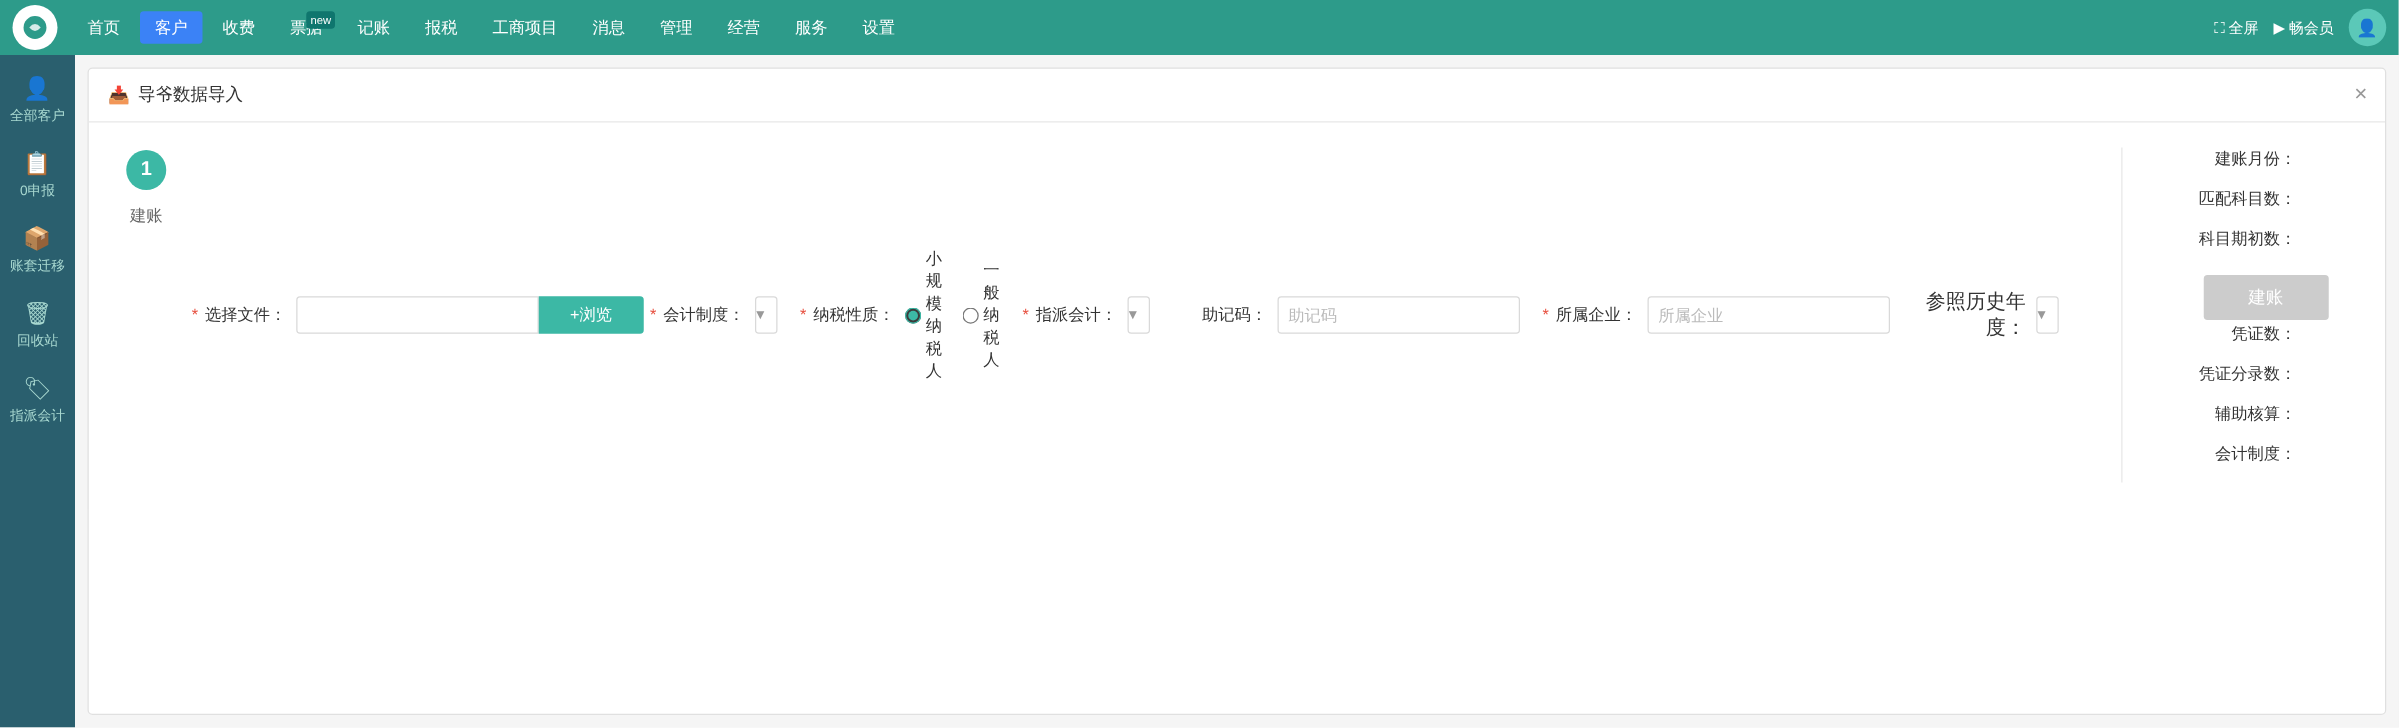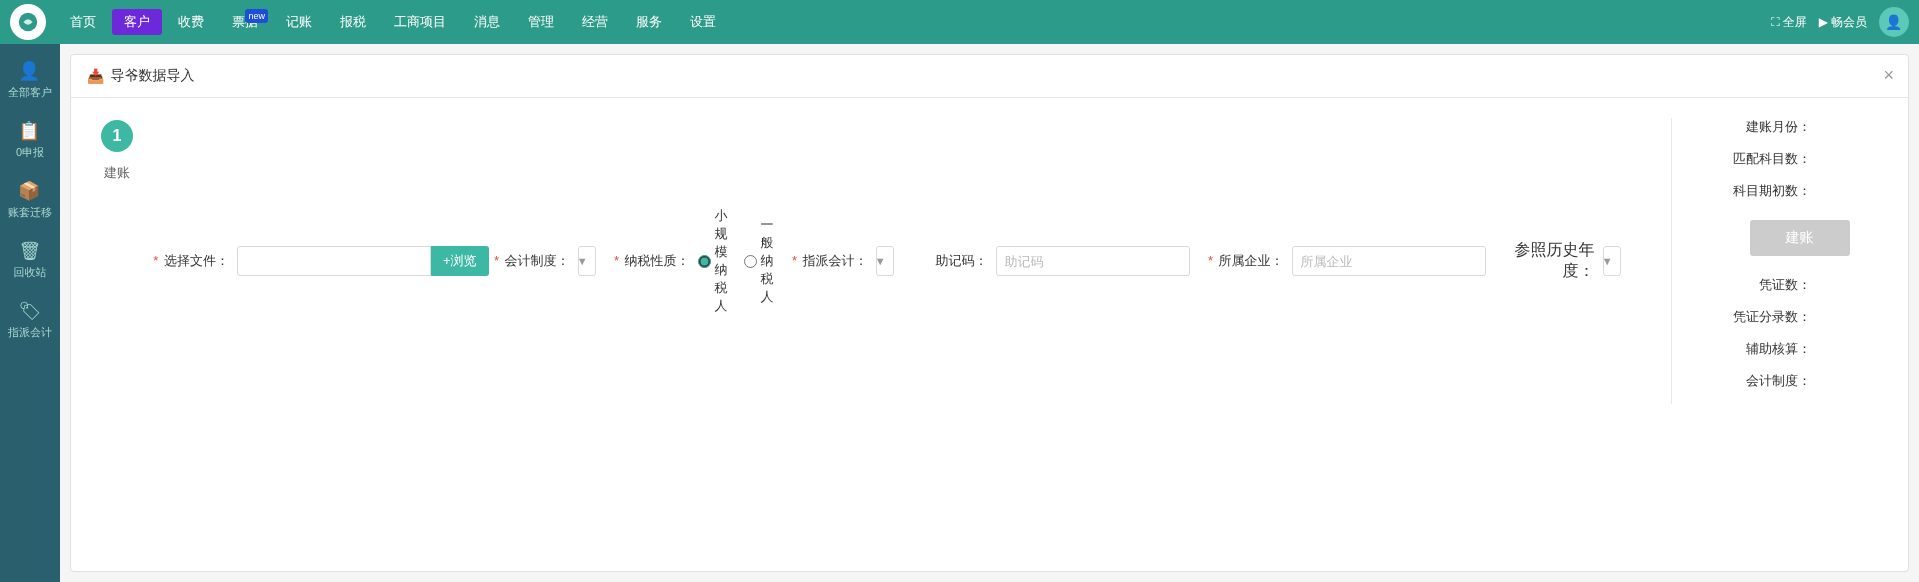--- a/index.html
+++ b/index.html
@@ -14,24 +14,24 @@
     .nav-logo {
       width: 36px; height: 36px; border-radius: 50%;
       background: #fff; display: flex; align-items: center; justify-content: center;
       margin-right: 8px; flex-shrink: 0;
     }
     .nav-logo svg { width: 22px; height: 22px; }
     .nav-item {
       padding: 4px 12px; color: #fff; cursor: pointer;
       border-radius: 3px; font-size: 13px; position: relative;
     }
-    .nav-item.active { background: #6d28d9; }
+    .nav-item.active { background: #3b82f6; }
     .nav-badge {
       position: absolute; top: 0; right: 2px;
-      background: #1d4ed8; color: #fff; font-size: 9px;
+      background: #0f766e; color: #fff; font-size: 9px;
       padding: 0 3px; border-radius: 3px; line-height: 14px;
     }
     .nav-right {
       margin-left: auto; display: flex; align-items: center; gap: 12px; color: #fff;
     }
     .nav-right-item { font-size: 12px; cursor: pointer; display: flex; align-items: center; gap: 3px; }
     .avatar-circle {
       width: 30px; height: 30px; border-radius: 50%;
       background: #5bc8b8; display: flex; align-items: center; justify-content: center;
       color: #fff; font-size: 14px;
@@ -97,21 +97,21 @@
     .form-select {
       width: 100%; height: 30px; border: 1px solid #d9d9d9;
       border-radius: 3px; padding: 0 8px; font-size: 13px;
       appearance: none; background: #fff; outline: none; cursor: pointer;
     }
     .select-arrow {
       position: absolute; right: 8px; top: 50%; transform: translateY(-50%);
       color: #999; font-size: 11px; pointer-events: none;
     }
     .browse-btn {
-      height: 30px; padding: 0 12px; background: #3cb8a5; color: #fff;
+      height: 30px; padding: 0 25px; background: #3cb8a5; color: #fff;
       border: none; border-radius: 3px; cursor: pointer; font-size: 13px;
       flex-shrink: 0;
     }
     .browse-input-wrap { flex: 1; display: flex; gap: 0; }
     .browse-input-wrap .form-input { border-radius: 3px 0 0 3px; }
     .browse-btn { border-radius: 0 3px 3px 0; }
 
     .radio-group { display: flex; align-items: center; gap: 16px; flex: 1; }
     .radio-item { display: flex; align-items: center; gap: 4px; cursor: pointer; color: #333; }
     .radio-item input[type=radio] { accent-color: #3cb8a5; }
@@ -305,21 +305,21 @@
               <div class="right-form-label">匹配科目数：</div>
               <div class="right-form-value"></div>
             </div>
             <div class="right-form-row">
               <div class="right-form-label">科目期初数：</div>
               <div class="right-form-value"></div>
             </div>
 
             <button class="build-btn" disabled="">建账</button>
 
-            <div class="right-form-row" style="margin-top:20px;">
+            <div class="right-form-row" style="margin-top:2px;">
               <div class="right-form-label">凭证数：</div>
               <div class="right-form-value"></div>
             </div>
             <div class="right-form-row">
               <div class="right-form-label">凭证分录数：</div>
               <div class="right-form-value"></div>
             </div>
             <div class="right-form-row">
               <div class="right-form-label">辅助核算：</div>
               <div class="right-form-value"></div>

